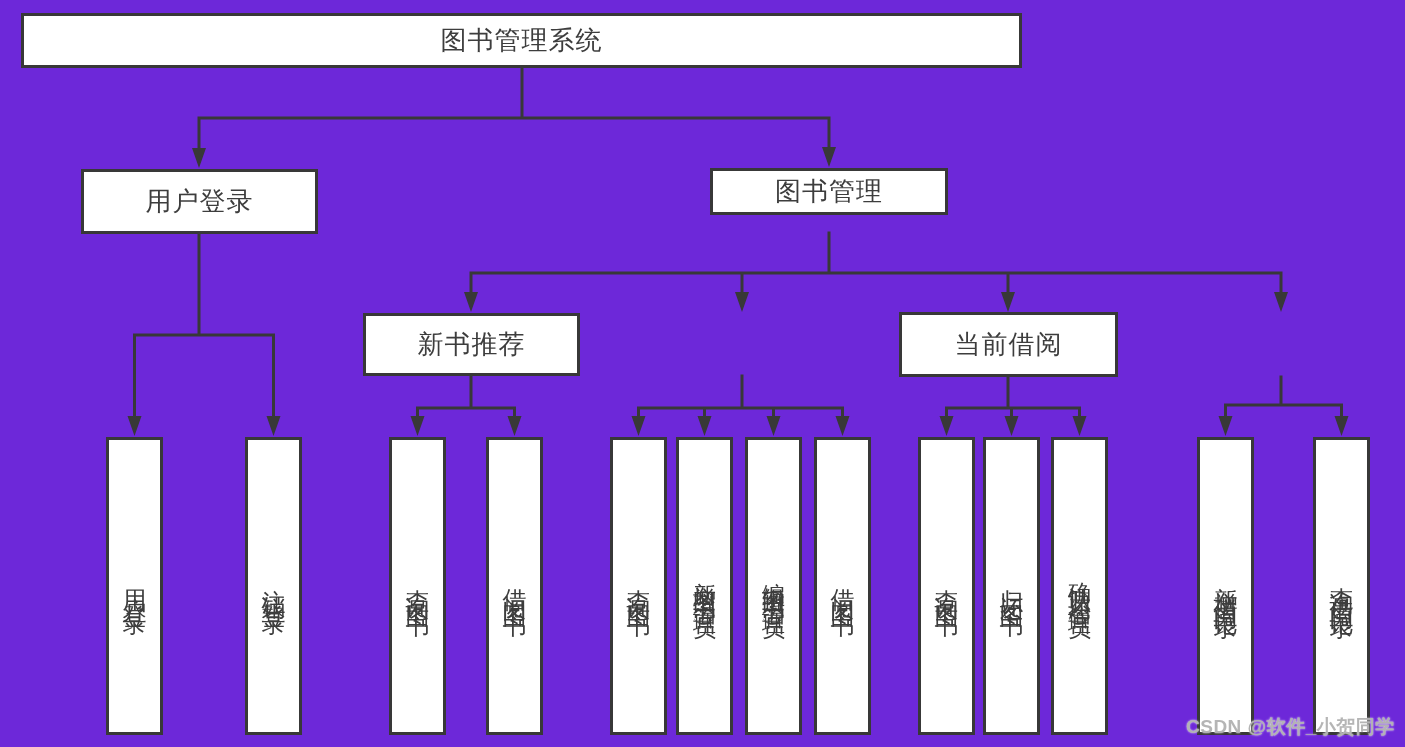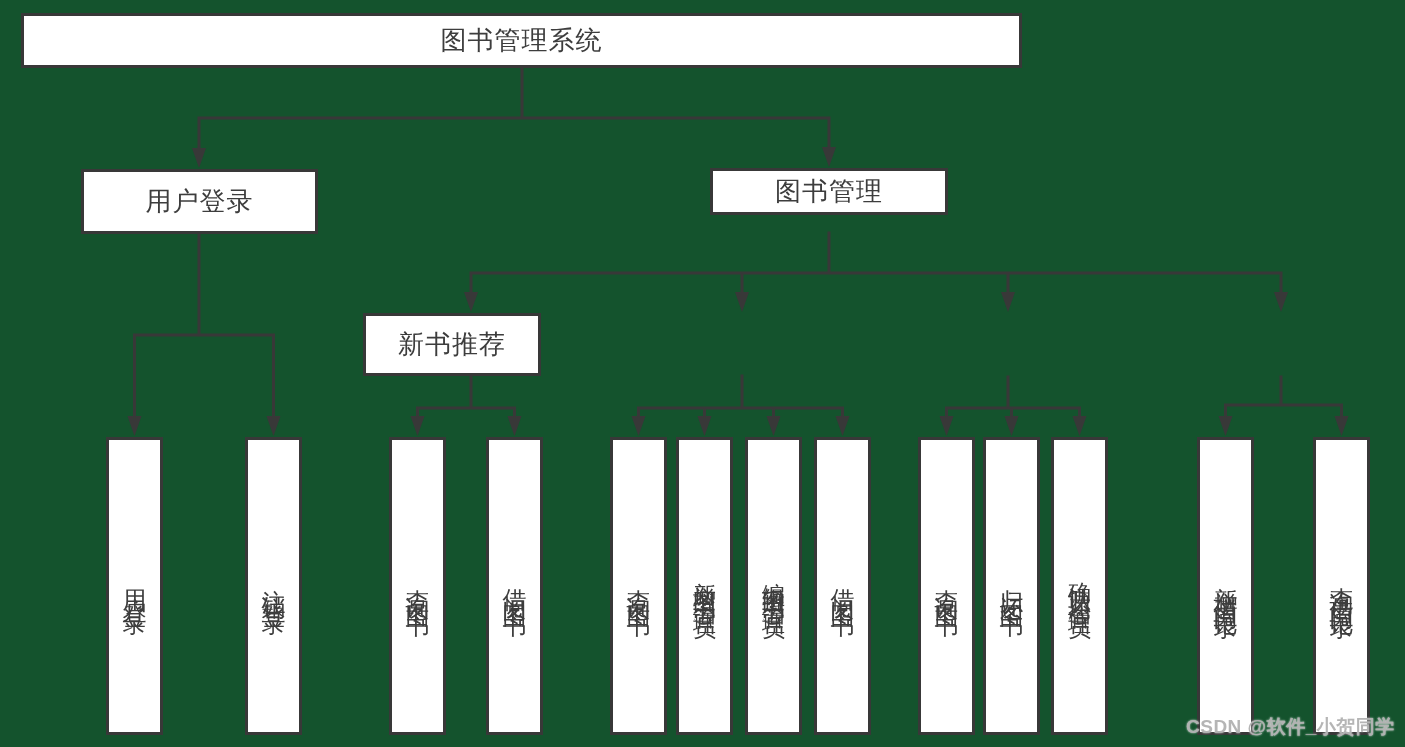--- a/index.html
+++ b/index.html
@@ -4,21 +4,21 @@
 <style>
   html, body {
     margin: 0;
     padding: 0;
     background: #ffffff;
   }
   #canvas {
     position: relative;
     width: 1405px;
     height: 747px;
-    background: #14532d;
+    background: #6d28d9;
     overflow: hidden;
     font-family: "Liberation Sans", "DejaVu Sans", sans-serif;
   }
   #connectors {
     position: absolute;
     left: 0;
     top: 0;
     z-index: 1;
     pointer-events: none;
   }
@@ -99,22 +99,25 @@
     <span>图书管理系统</span>
   </div>
 
   <div class="node h-node" style="left:81px; top:169px; width:237px; height:65px">
     <span>用户登录</span>
   </div>
   <div class="node h-node" style="left:710px; top:168px; width:238px; height:47px">
     <span>图书管理</span>
   </div>
 
-  <div class="node h-node" style="left:363px; top:313px; width:178px; height:63px">
+  <div class="node h-node" style="left:363px; top:313px; width:217px; height:63px">
     <span>新书推荐</span>
+  </div>
+  <div class="node h-node" style="left:899px; top:312px; width:219px; height:65px">
+    <span>当前借阅</span>
   </div>
 
   <div class="node v-node" style="left:106px; top:437px; width:57px; height:298px">
     <span>用户登录</span>
   </div>
   <div class="node v-node" style="left:245px; top:437px; width:57px; height:298px">
     <span>注销登录</span>
   </div>
 
   <div class="node v-node" style="left:389px; top:437px; width:57px; height:298px">

